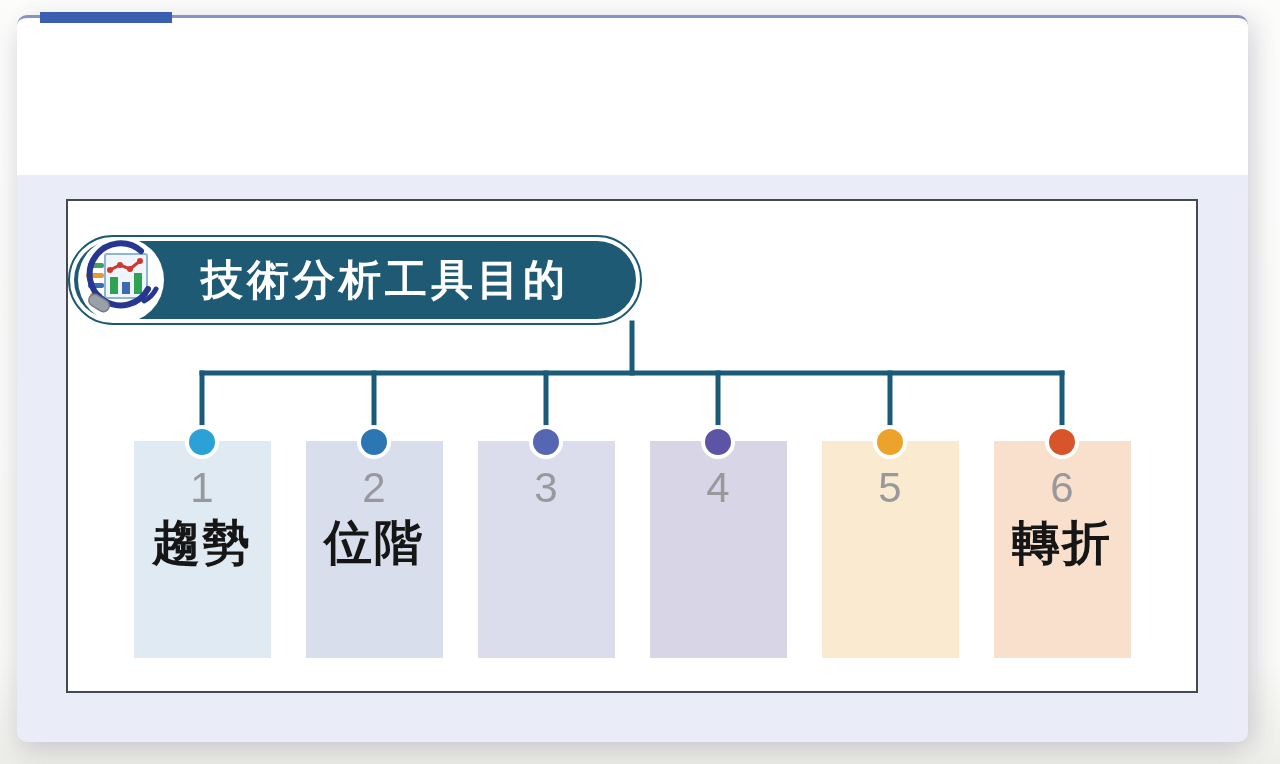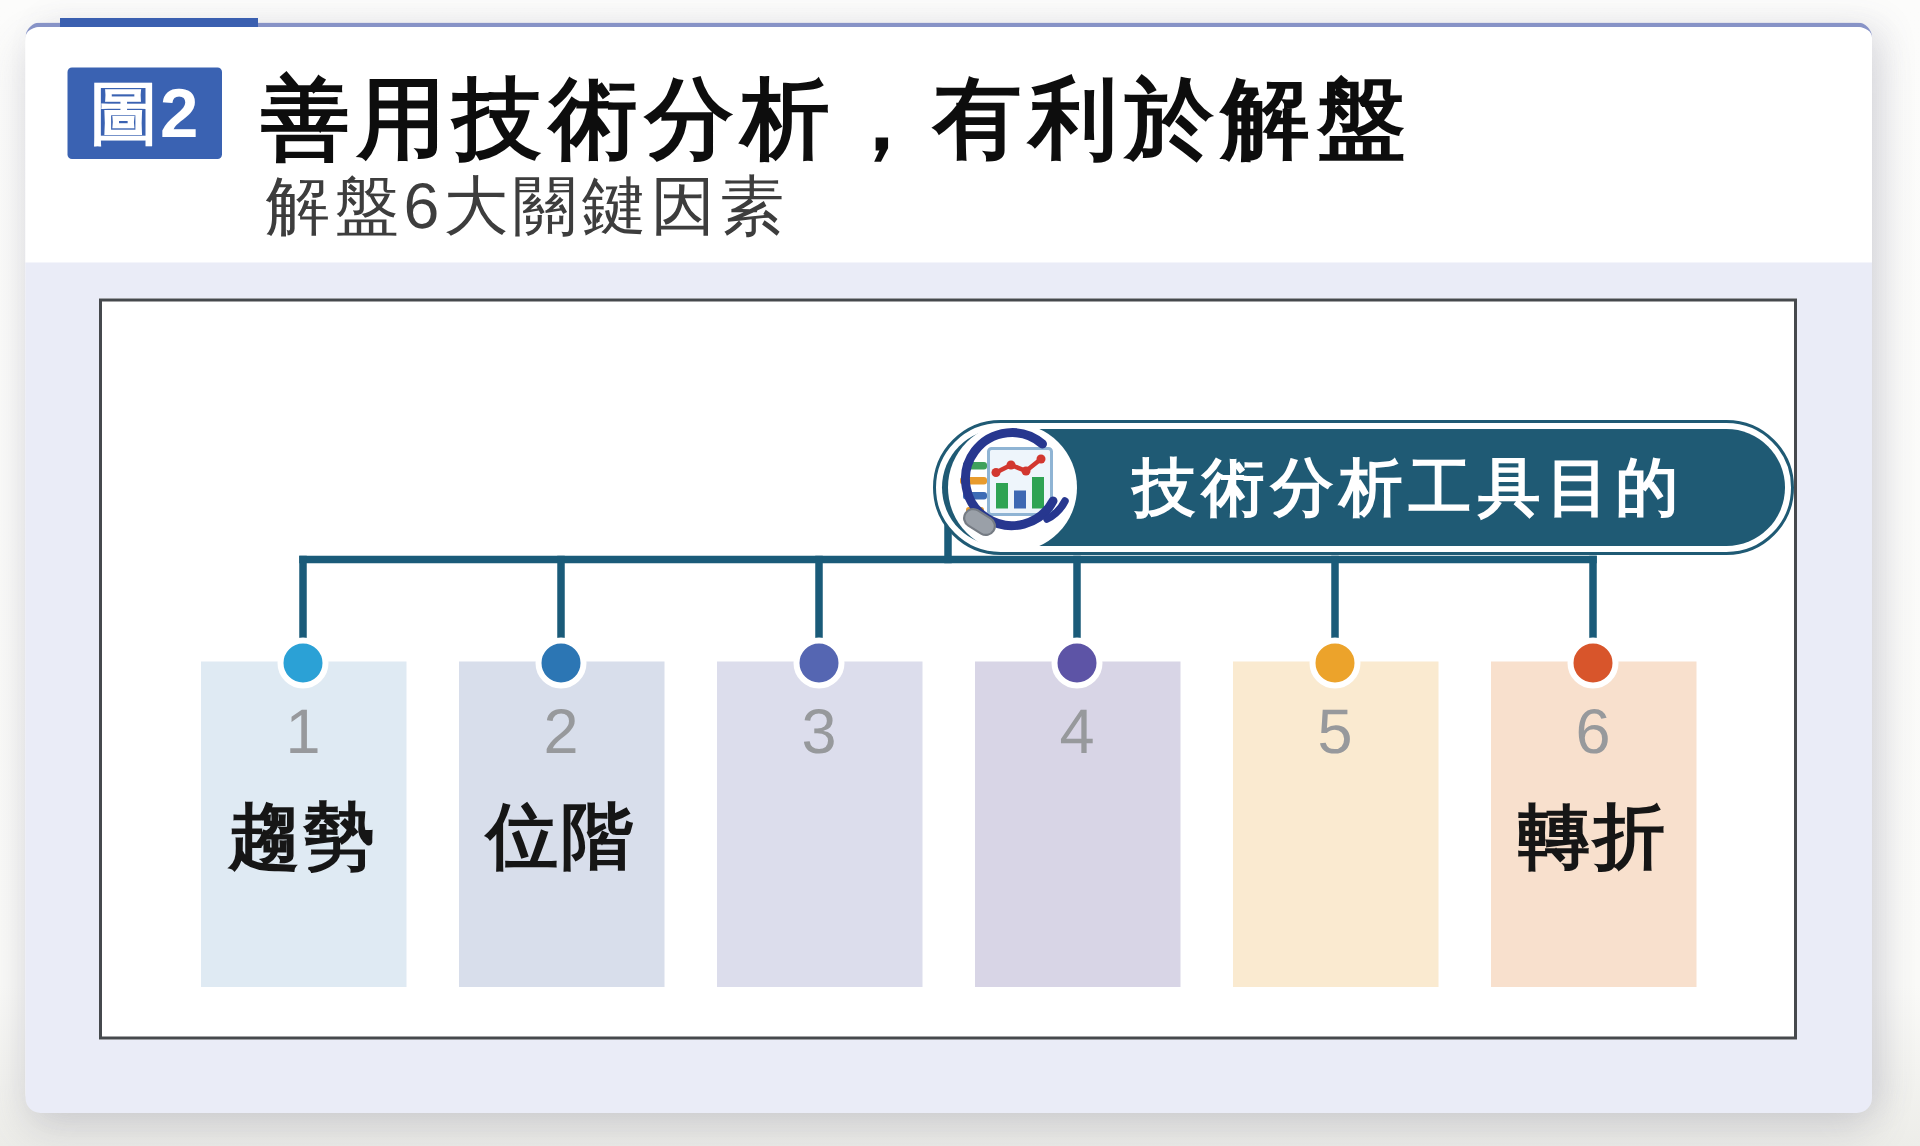--- a/index.html
+++ b/index.html
@@ -37,21 +37,21 @@
   }
   .card-body {
     position:absolute; left:0; top:157px; width:100%; height:567px;
     background: var(--card-body-bg); border-radius:0 0 10px 10px;
   }
   .frame {
     position:absolute; left:49px; top:24px; width:1132px; height:494px;
     background:#ffffff; border:2px solid var(--frame-border);
   }
   
-  .pill-wrap { position:absolute; left:0; top:34px; width:100%; display:flex; justify-content:flex-end;margin-top:45px; }
+  .pill-wrap { position:absolute; left:0; top:34px; width:100%; display:flex; justify-content:flex-start; }
   .pill-outer {
     border:2px solid var(--pill-teal); border-radius:48px; background:#fff; padding:4px;
   }
   .pill-inner {
     width:562px; height:78px; background:var(--pill-teal); border-radius:40px;
     display:flex; align-items:center; position:relative;
   }
   .root-icon {
     flex:0 0 auto; width:86px; height:86px; margin:-4px 0 -4px 4px; position:relative; z-index:2;
   }
@@ -70,35 +70,30 @@
   }
   .dot {
     position:absolute; top:-16px; left:50%; transform:translateX(-50%);
     width:34px; height:34px; border-radius:50%; border:4px solid #ffffff;
   }
   .num {
     margin-top:26px; font-size:42px; line-height:1; color:var(--number-color);
     font-weight:normal;
   }
   .lbl {
-    margin-top:26px; font-size:48px; line-height:1; color:var(--label-color);
+    margin-top:10px; font-size:48px; line-height:1; color:var(--label-color);
     font-weight:bold; letter-spacing:2px; white-space:nowrap;
   }
 </style>
 </head>
 <body>
 
 <div class="card">
   <div class="accent-bar"></div>
 
-  <div class="header">
-    <div class="figure-tag">圖2</div>
-    <div class="title">善用技術分析，有利於解盤</div>
-    <div class="subtitle">解盤6大關鍵因素</div>
-  </div>
 
   <div class="card-body">
     <div class="frame">
 
       <svg class="connector" id="connector-svg" viewBox="0 0 1128 490" xmlns="http://www.w3.org/2000/svg">
           <line x1="564" y1="122" x2="564" y2="172" stroke="#1a5b79" stroke-width="5" stroke-linecap="square"></line>
           <line x1="134" y1="172" x2="994" y2="172" stroke="#1a5b79" stroke-width="5" stroke-linecap="square"></line>
           <line x1="134" y1="172" x2="134" y2="228" stroke="#1a5b79" stroke-width="5" stroke-linecap="square"></line>
           <line x1="306" y1="172" x2="306" y2="228" stroke="#1a5b79" stroke-width="5" stroke-linecap="square"></line>
           <line x1="478" y1="172" x2="478" y2="228" stroke="#1a5b79" stroke-width="5" stroke-linecap="square"></line>

